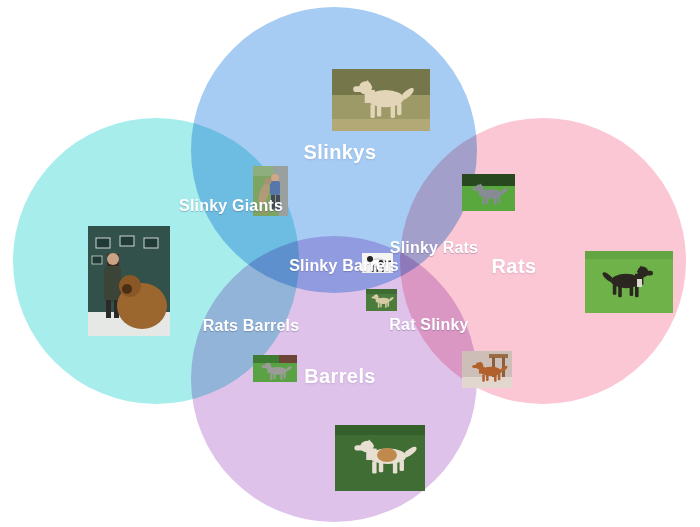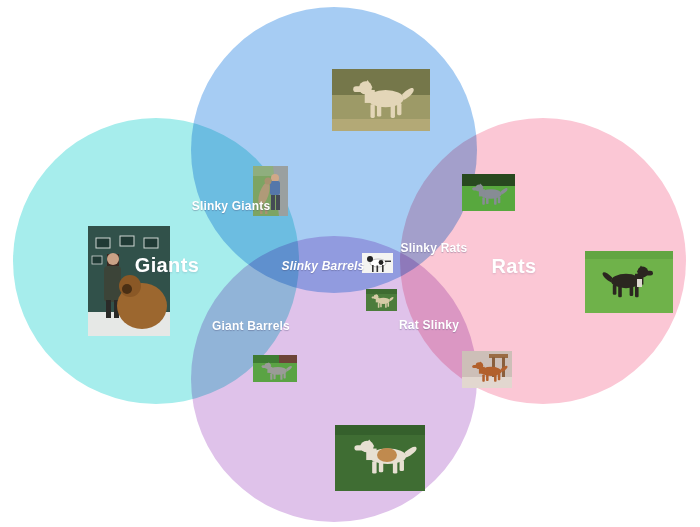--- a/index.html
+++ b/index.html
@@ -17,21 +17,21 @@
   .c-bottom{left:191px;top:236px;}
   .photo{position:absolute;line-height:0;}
   .photo svg{display:block;}
   .set-label{
     position:absolute;transform:translate(-50%,-50%);
     color:#fff;font-weight:bold;font-size:20px;letter-spacing:.4px;
     white-space:nowrap;text-shadow:0 1px 2px rgba(70,70,110,.18);
   }
   .isect-label{
     position:absolute;transform:translate(-50%,-50%);
-    color:#fff;font-weight:bold;font-size:12px;letter-spacing:.2px;
+    color:#fff;font-weight:bold;font-size:16px;letter-spacing:.2px;
     white-space:nowrap;text-shadow:0 1px 1px rgba(70,70,110,.35);
   }
   .defs-svg{position:absolute;width:0;height:0;overflow:hidden;}
 </style>
 </head>
 <body>
 
 <svg class="defs-svg" xmlns="http://www.w3.org/2000/svg" aria-hidden="true">
   <defs>
     <g id="dog">
@@ -160,22 +160,23 @@
     <svg width="50" height="37" viewBox="0 0 50 37" xmlns="http://www.w3.org/2000/svg">
       <rect width="50" height="37" fill="#cdbfb8"></rect>
       <rect y="26" width="50" height="11" fill="#e2d7cf"></rect>
       <rect x="27" y="3" width="19" height="4" fill="#9a6c44"></rect>
       <rect x="30" y="6" width="3" height="20" fill="#8a5f3c"></rect>
       <rect x="40" y="6" width="3" height="20" fill="#8a5f3c"></rect>
       <use href="#dog" xlink:href="#dog" fill="#b2602c" transform="translate(6,9) scale(0.42,0.38)"></use>
     </svg>
   </figure>
 
-  <div class="set-label" style="left:167px;top:265px;">Giants</div>
+  <div class="set-label" style="left:340px;top:152px;">Slinkys</div>
   <div class="set-label" style="left:514px;top:266px;">Rats</div>
+  <div class="set-label" style="left:340px;top:376px;">Barrels</div>
 
   <div class="isect-label" style="left:231px;top:206px;">Slinky Giants</div>
   <div class="isect-label" style="left:434px;top:204px;margin-top:44px;">Slinky Rats</div>
-  <div class="isect-label" style="left:323px;top:266px;font-style:italic;">Slinky Barrels</div>
-  <div class="isect-label" style="left:251px;top:326px;">Giant Barrels</div>
+  <div class="isect-label" style="left:344px;top:266px;">Slinky Barrels</div>
+  <div class="isect-label" style="left:251px;top:326px;">Rats Barrels</div>
   <div class="isect-label" style="left:429px;top:325px;">Rat Slinky</div>
 
 </div>
 
 </body></html>

